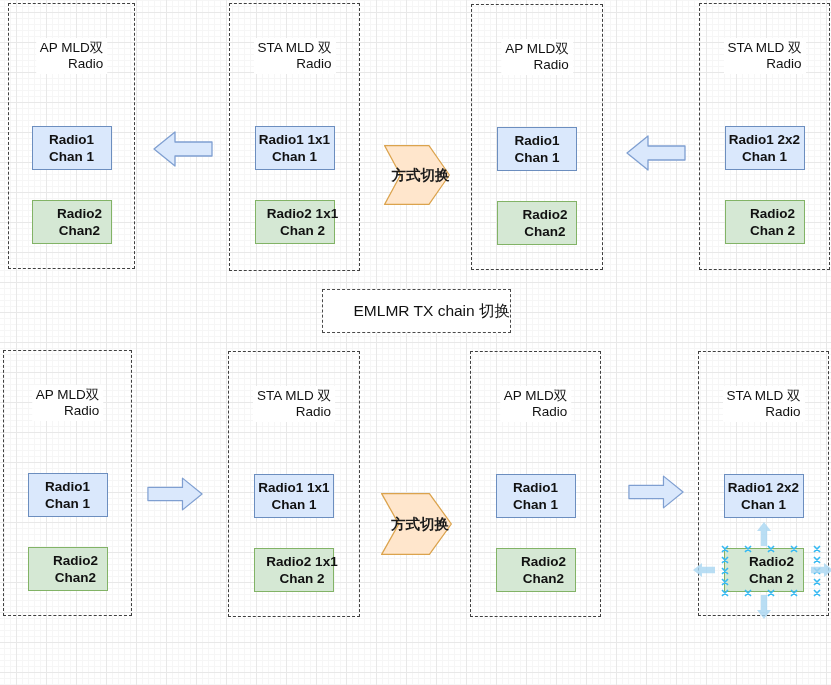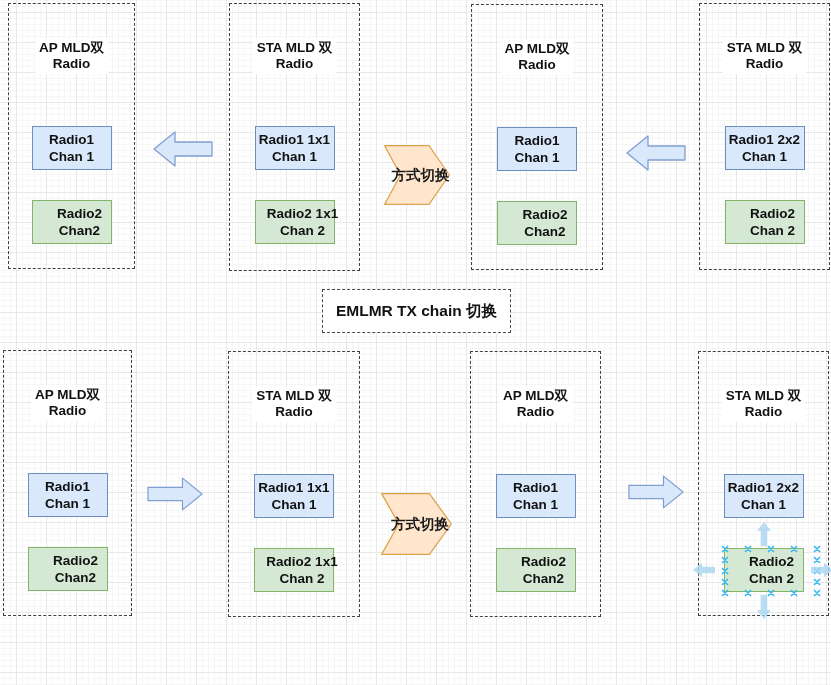--- a/index.html
+++ b/index.html
@@ -13,22 +13,22 @@
       linear-gradient(to right,#f6f6f6 1px,transparent 1px),
       linear-gradient(to bottom,#f6f6f6 1px,transparent 1px);
     background-size:30px 30px,30px 30px,6px 6px,6px 6px;
     background-position:16px 12px,16px 12px,4px 0,4px 0;
   }
   .node{
     position:absolute;border:1.4px dashed #3f3f3f;background:transparent;
   }
   .node-title{
     position:absolute;top:34px;left:50%;transform:translateX(-50%);
-    background:#fff;padding:2px 4px;text-align:center;white-space:nowrap;
-    font-size:13.5px;font-weight:bold;line-height:16px;color:#111;
+    background:#fff;padding:2px 4px;text-align:right;white-space:nowrap;
+    font-size:13.5px;font-weight:normal;line-height:16px;color:#111;
   }
   .chip{
     position:absolute;left:50%;transform:translateX(-50%);
     width:80px;height:44px;box-sizing:border-box;
     display:flex;flex-direction:column;align-items:center;justify-content:center;
     font-size:13.5px;font-weight:bold;line-height:17px;color:#111;
     text-align:center;white-space:nowrap;
   }
   .chip.blue{top:122px;background:#dae8fc;border:1px solid #6c8ebf;}
   .chip.green{top:196px;background:#d5e8d4;border:1px solid #82b366;padding-left:16px;}
@@ -39,22 +39,22 @@
   .step svg{position:absolute;left:0;top:0;}
   .step polygon{fill:#ffe6cc;stroke:#dba34d;stroke-width:1.2;stroke-linejoin:round;}
   .step-label{
     position:absolute;inset:0;padding-left:7px;
     display:flex;flex-direction:row;align-items:center;justify-content:center;
     font-size:14.5px;font-weight:bold;line-height:18px;color:#1a1a1a;
   }
   .caption{
     position:absolute;box-sizing:border-box;background:#fff;
     border:1.4px dashed #4a4a4a;
-    display:flex;align-items:center;justify-content:center;
-    font-size:15.5px;font-weight:bold;color:#111;white-space:nowrap;
+    display:flex;align-items:center;justify-content:flex-end;
+    font-size:15.5px;font-weight:normal;color:#111;white-space:nowrap;
   }
   .sel-marks{position:absolute;left:-4px;top:-4px;overflow:visible;pointer-events:none;}
   .sel-marks path{stroke:#36b9f2;stroke-width:1.6;fill:none;}
   .dir-arrow{position:absolute;opacity:0.8;}
   .dir-arrow polygon{fill:#a8d6f2;}
   .dir-up{left:calc(50% - 7px);bottom:calc(100% + 3px);}
   .dir-down{left:calc(50% - 7px);top:calc(100% + 4px);}
   .dir-left{right:calc(100% + 10px);top:calc(50% - 7px);}
   .dir-right{left:calc(100% + 8px);top:calc(50% - 7px);}
 </style>

